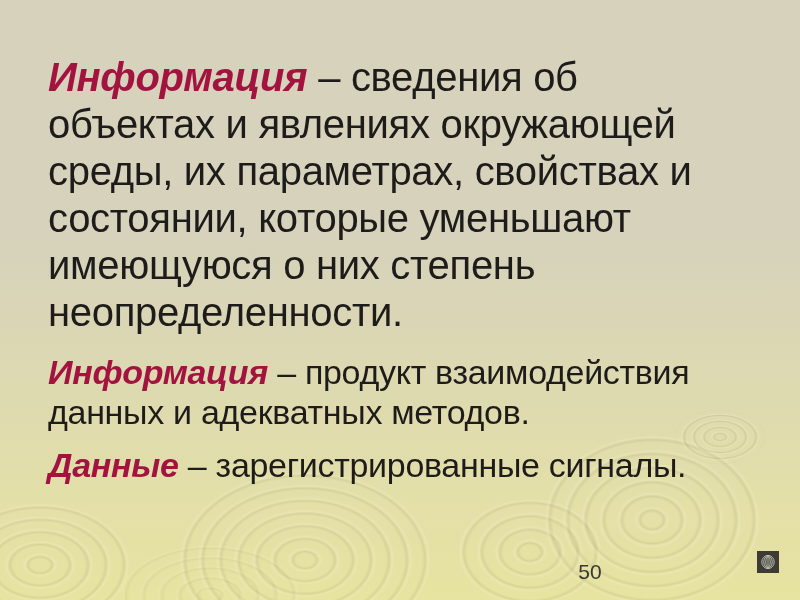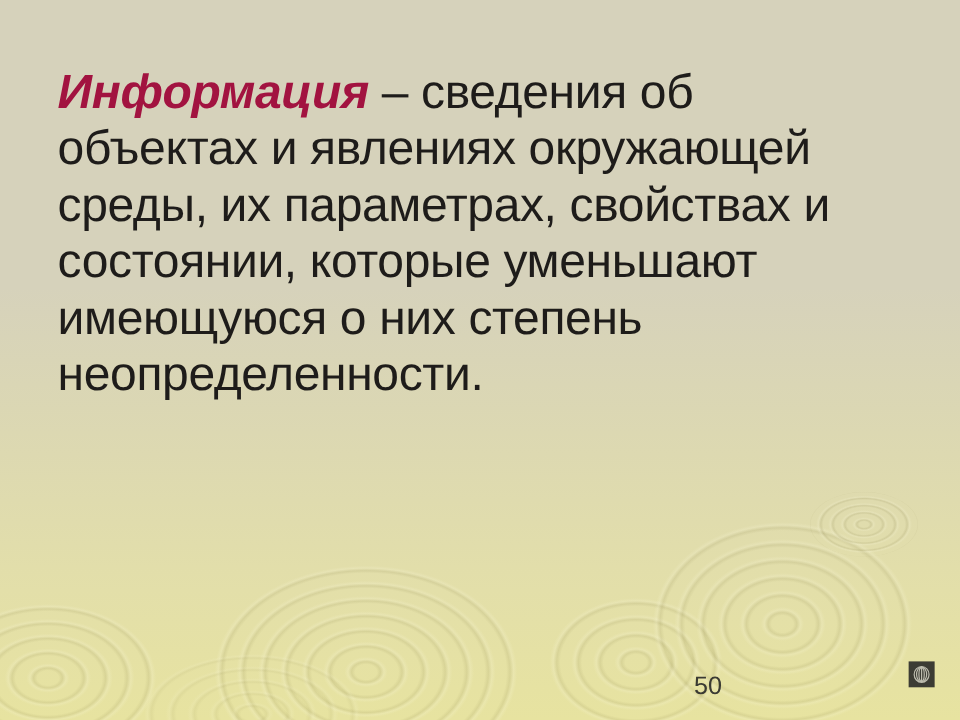--- a/index.html
+++ b/index.html
@@ -59,21 +59,23 @@
   <div class="ripple r1"></div>
   <div class="ripple r2"></div>
   <div class="ripple r3"></div>
   <div class="ripple tight r4"></div>
   <div class="ripple r5"></div>
   <div class="ripple r6"></div>
 
   <div class="content">
     <p class="para1"><span class="term">Информация</span><span> – сведения об объектах и явлениях окружающей среды, их параметрах, свойствах и состоянии, которые уменьшают имеющуюся о них степень неопределенности.</span></p>
 
+    <p class="para2"><span class="term">Информация</span><span> – продукт взаимодействия данных и адекватных методов.</span></p>
 
+    <p class="para3"><span class="term">Данные</span><span> – зарегистрированные сигналы.</span></p>
   </div>
 
   <div class="page-number">50</div>
 
   <div class="sound-box">
     <svg width="22" height="22" viewBox="0 0 22 22" xmlns="http://www.w3.org/2000/svg">
       <rect x="0" y="0" width="22" height="22" fill="#3c3c34"></rect>
       <g stroke="#bdbcae" fill="none" stroke-width="1">
         <ellipse cx="11" cy="11" rx="6.2" ry="6.6"></ellipse>
         <ellipse cx="11" cy="11" rx="4.2" ry="6.1"></ellipse>

